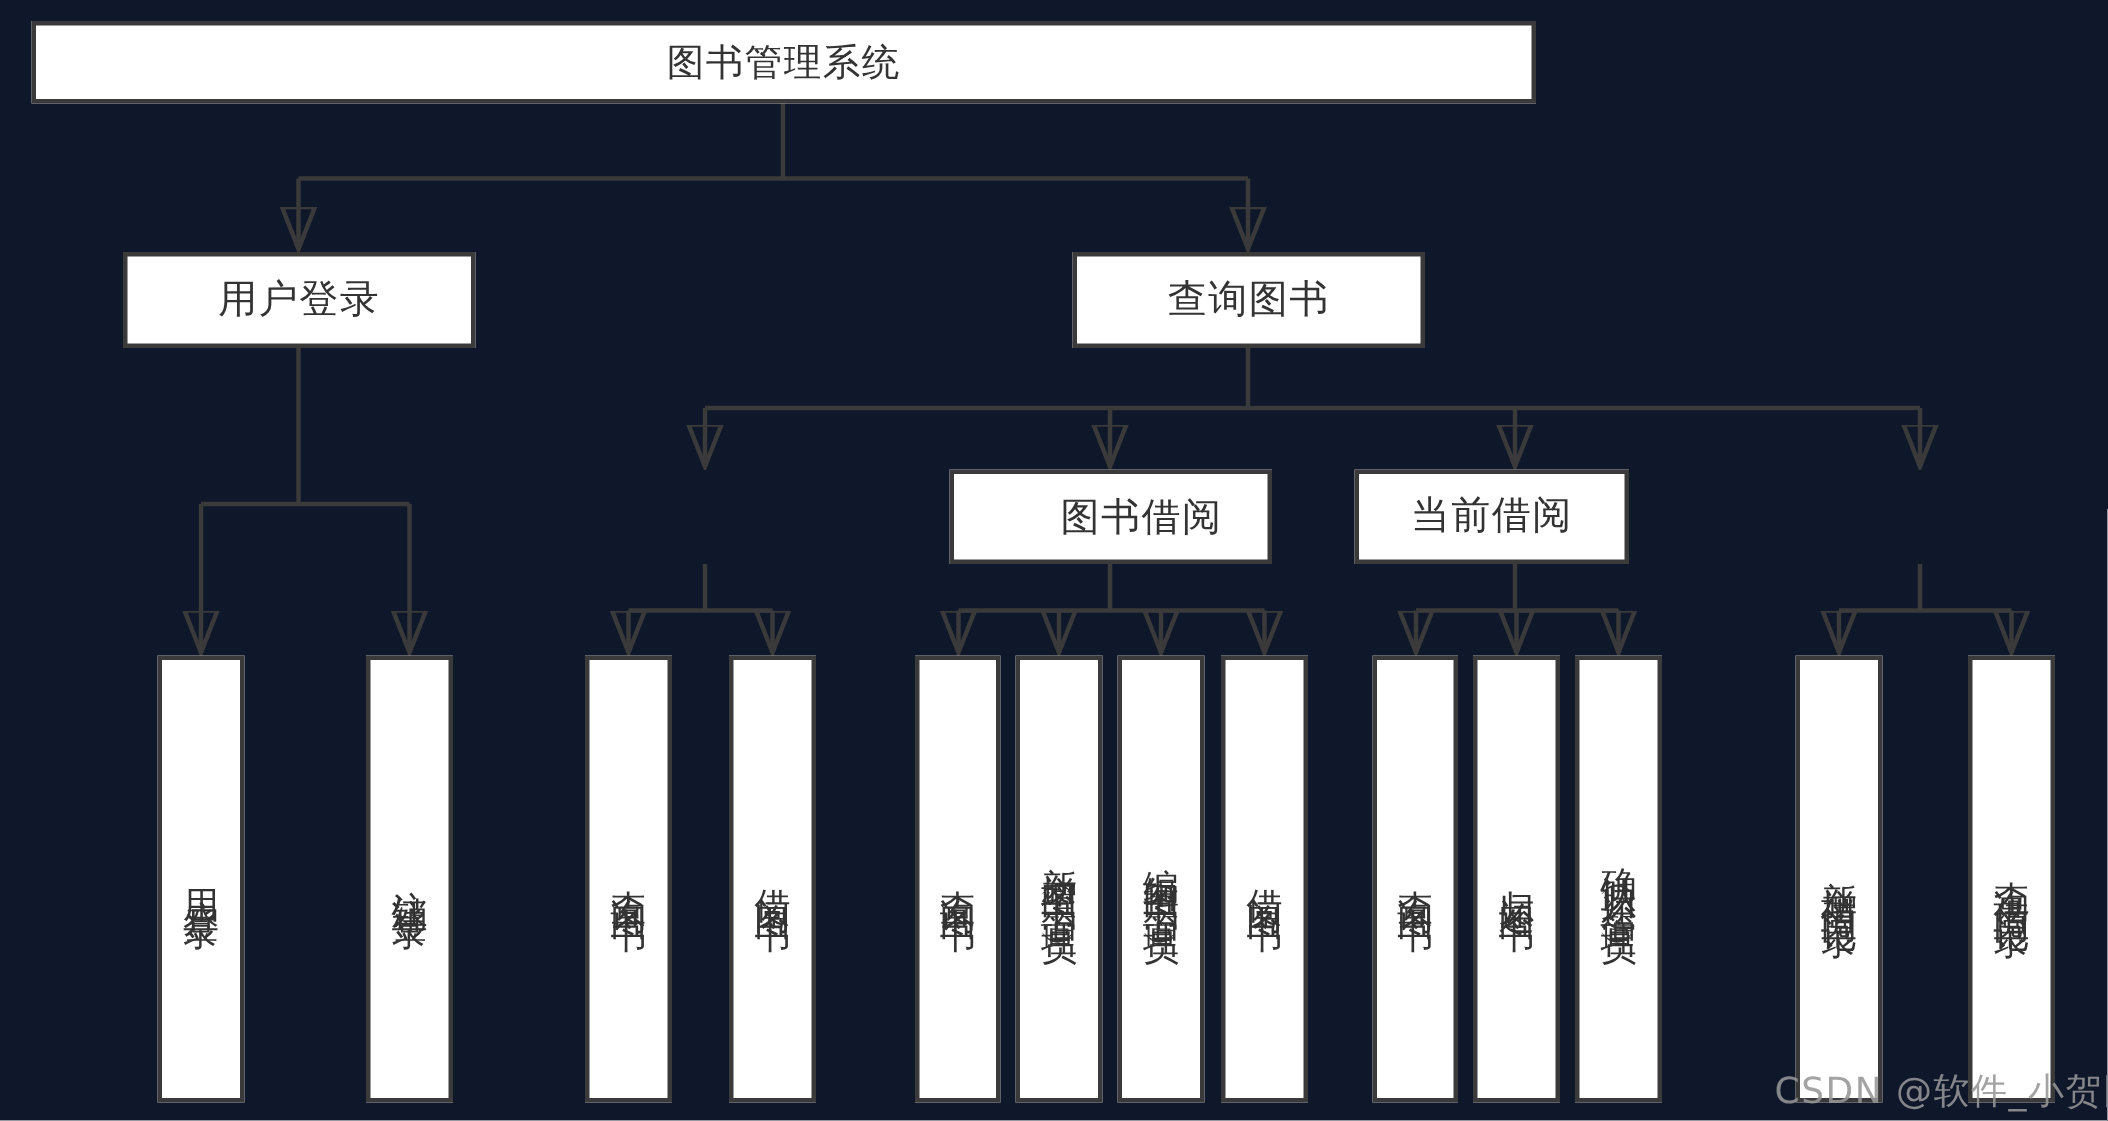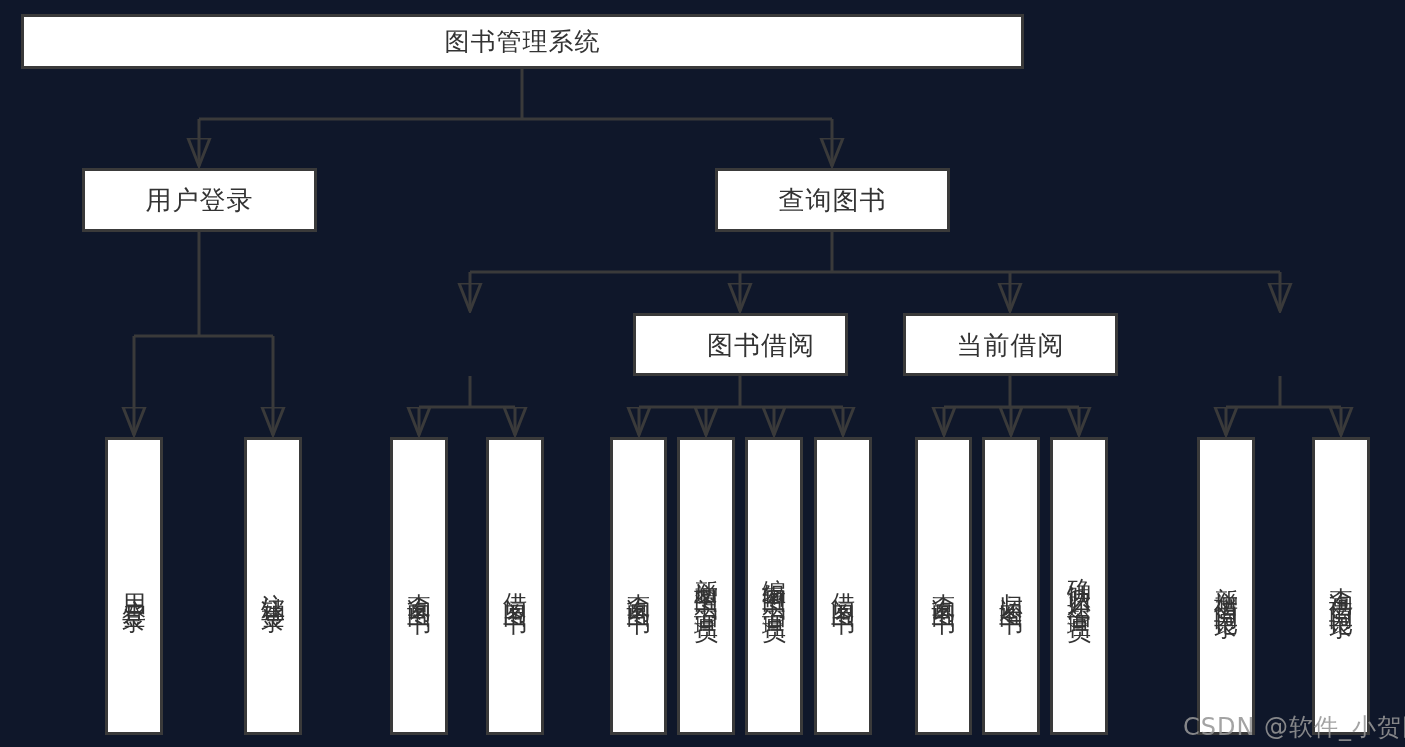--- a/index.html
+++ b/index.html
@@ -109,21 +109,21 @@
       <path d="M1341 407 V435" marker-end="url(#arrow)"></path>
     </g>
   </svg>
 
   <div class="box root-box" style="left:21px; top:14px; width:1003px; height:55px;">图书管理系统</div>
 
   <div class="box h-box" style="left:82px; top:168px; width:235px; height:64px;">用户登录</div>
   <div class="box h-box" style="left:715px; top:168px; width:235px; height:64px;">查询图书</div>
 
   <div class="box h-box" style="left:633px; top:313px; width:215px; height:63px;padding-left:41px;">图书借阅</div>
-  <div class="box h-box" style="left:903px; top:313px; width:215px; height:63px;">当前借阅</div>
+  <div class="box h-box" style="left:903px; top:313px; width:183px; height:63px;font-family:Liberation Mono, monospace;">当前借阅</div>
 
   <div class="box leaf" style="left:105px; top:437px; width:58px; height:298px;">用户登录</div>
   <div class="box leaf" style="left:244px; top:437px; width:58px; height:298px;">注销登录</div>
 
   <div class="box leaf" style="left:390px; top:437px; width:58px; height:298px;">查询图书</div>
   <div class="box leaf" style="left:486px; top:437px; width:58px; height:298px;">借阅图书</div>
 
   <div class="box leaf" style="left:610px; top:437px; width:57px; height:298px;">查询图书</div>
   <div class="box leaf" style="left:677px; top:437px; width:58px; height:298px;">新增图书（管理员）</div>
   <div class="box leaf" style="left:745px; top:437px; width:58px; height:298px;">编辑图书（管理员）</div>

